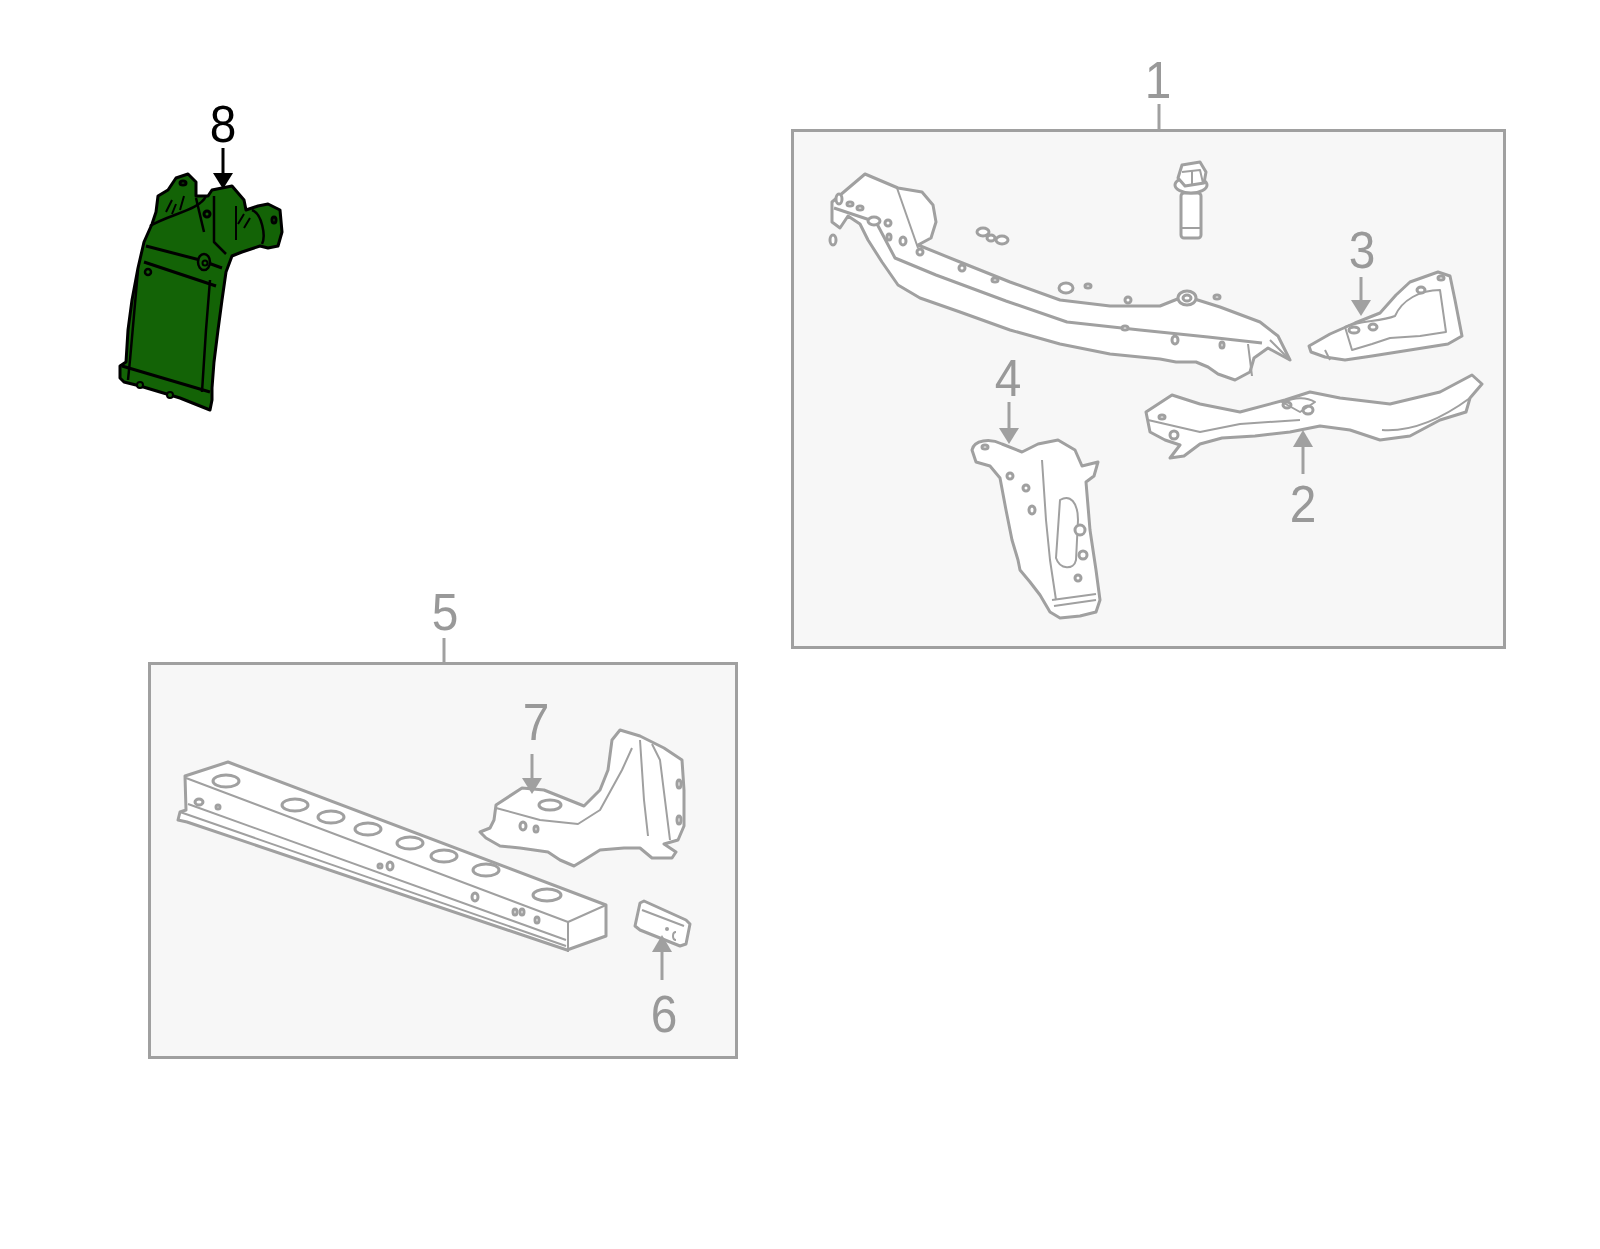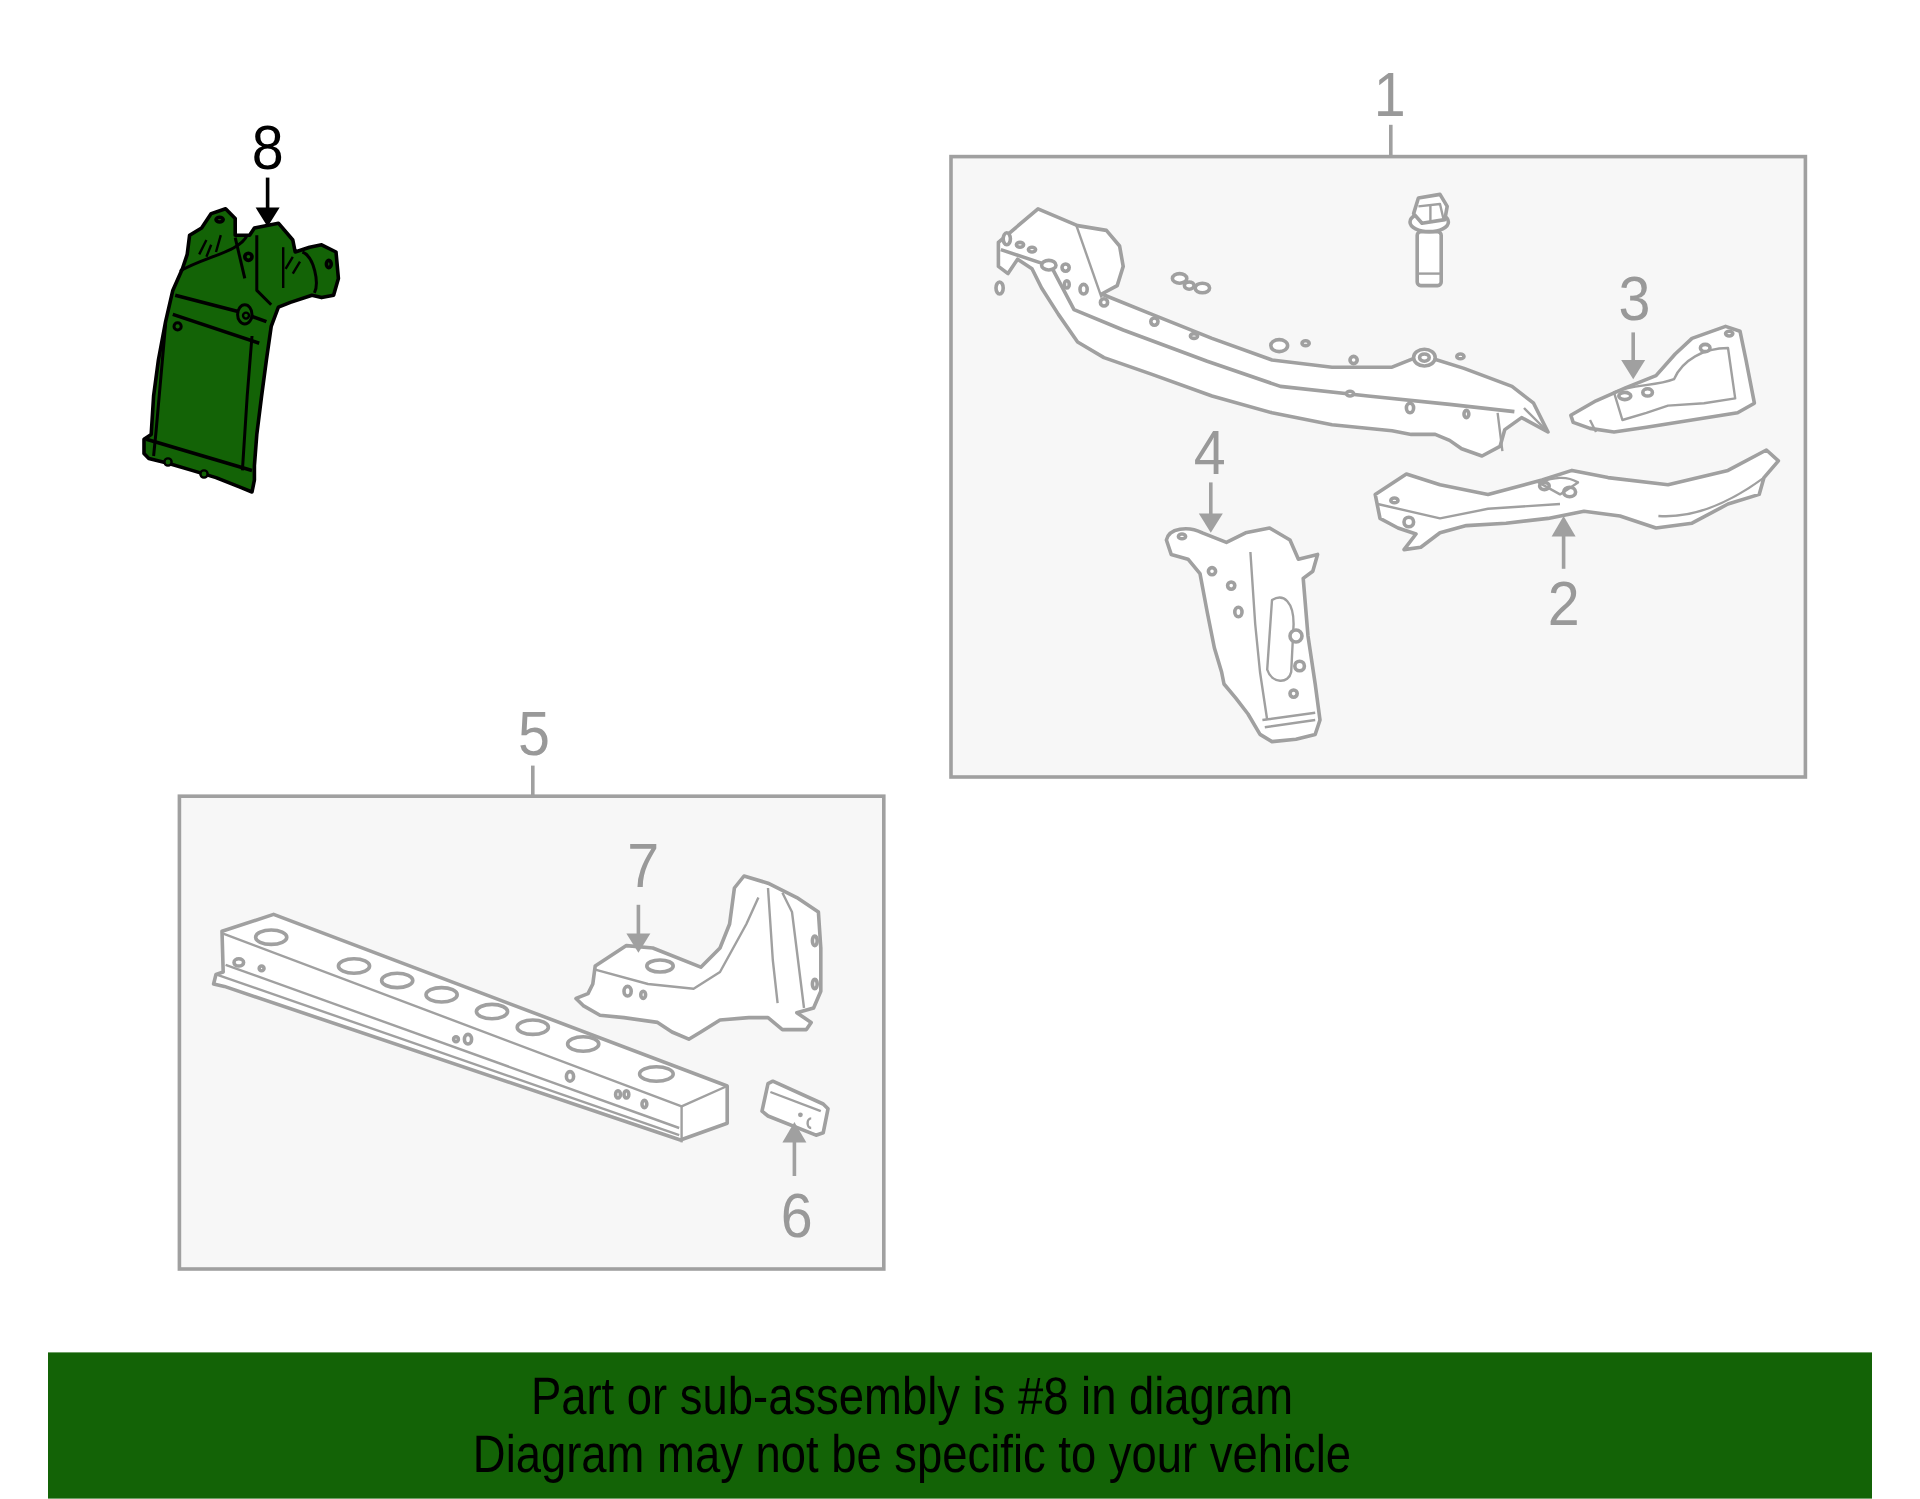--- a/index.html
+++ b/index.html
@@ -249,17 +249,13 @@
 
   <div class="callout" style="left:1158px; top:54px;">1</div>
   <div class="callout" style="left:1303px; top:478px;">2</div>
   <div class="callout" style="left:1362px; top:224px;">3</div>
   <div class="callout" style="left:1008px; top:352px;">4</div>
   <div class="callout" style="left:445px; top:586px;">5</div>
   <div class="callout" style="left:664px; top:988px;">6</div>
   <div class="callout" style="left:536px; top:696px;">7</div>
   <div class="callout highlight" style="left:223px; top:98px;">8</div>
 
-  <div class="banner">
-    <div class="banner-line l1">Part or sub-assembly is #8 in diagram</div>
-    <div class="banner-line l2">Diagram may not be specific to your vehicle</div>
-  </div>
 </div>
 
 </body></html>

